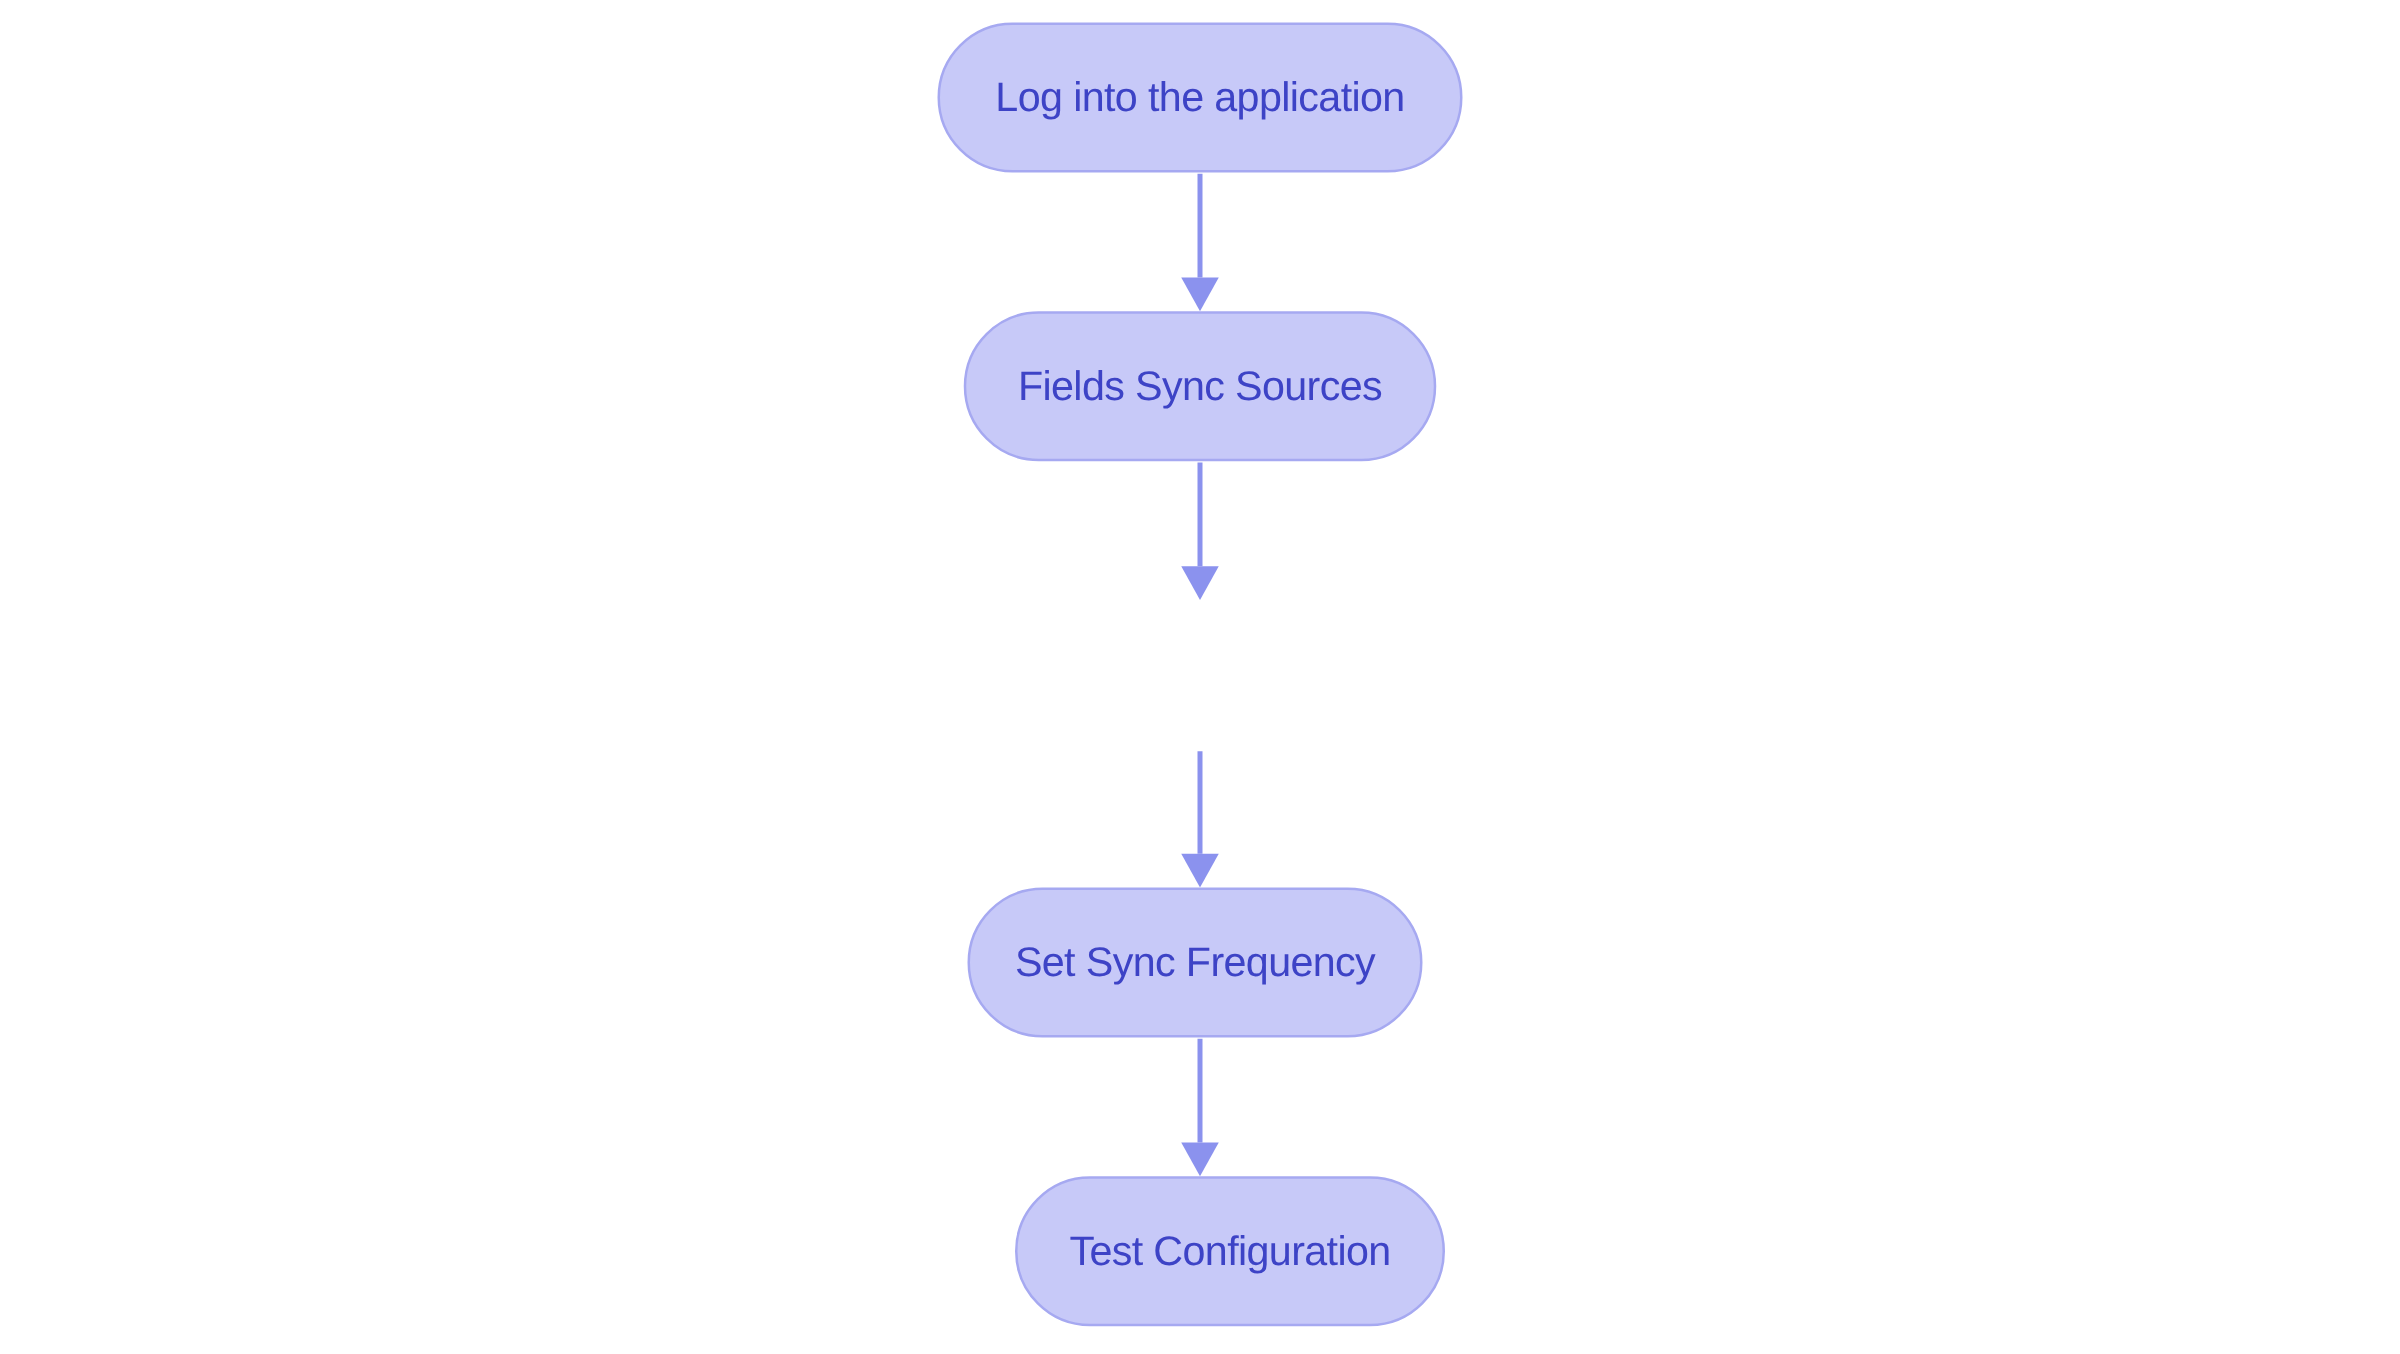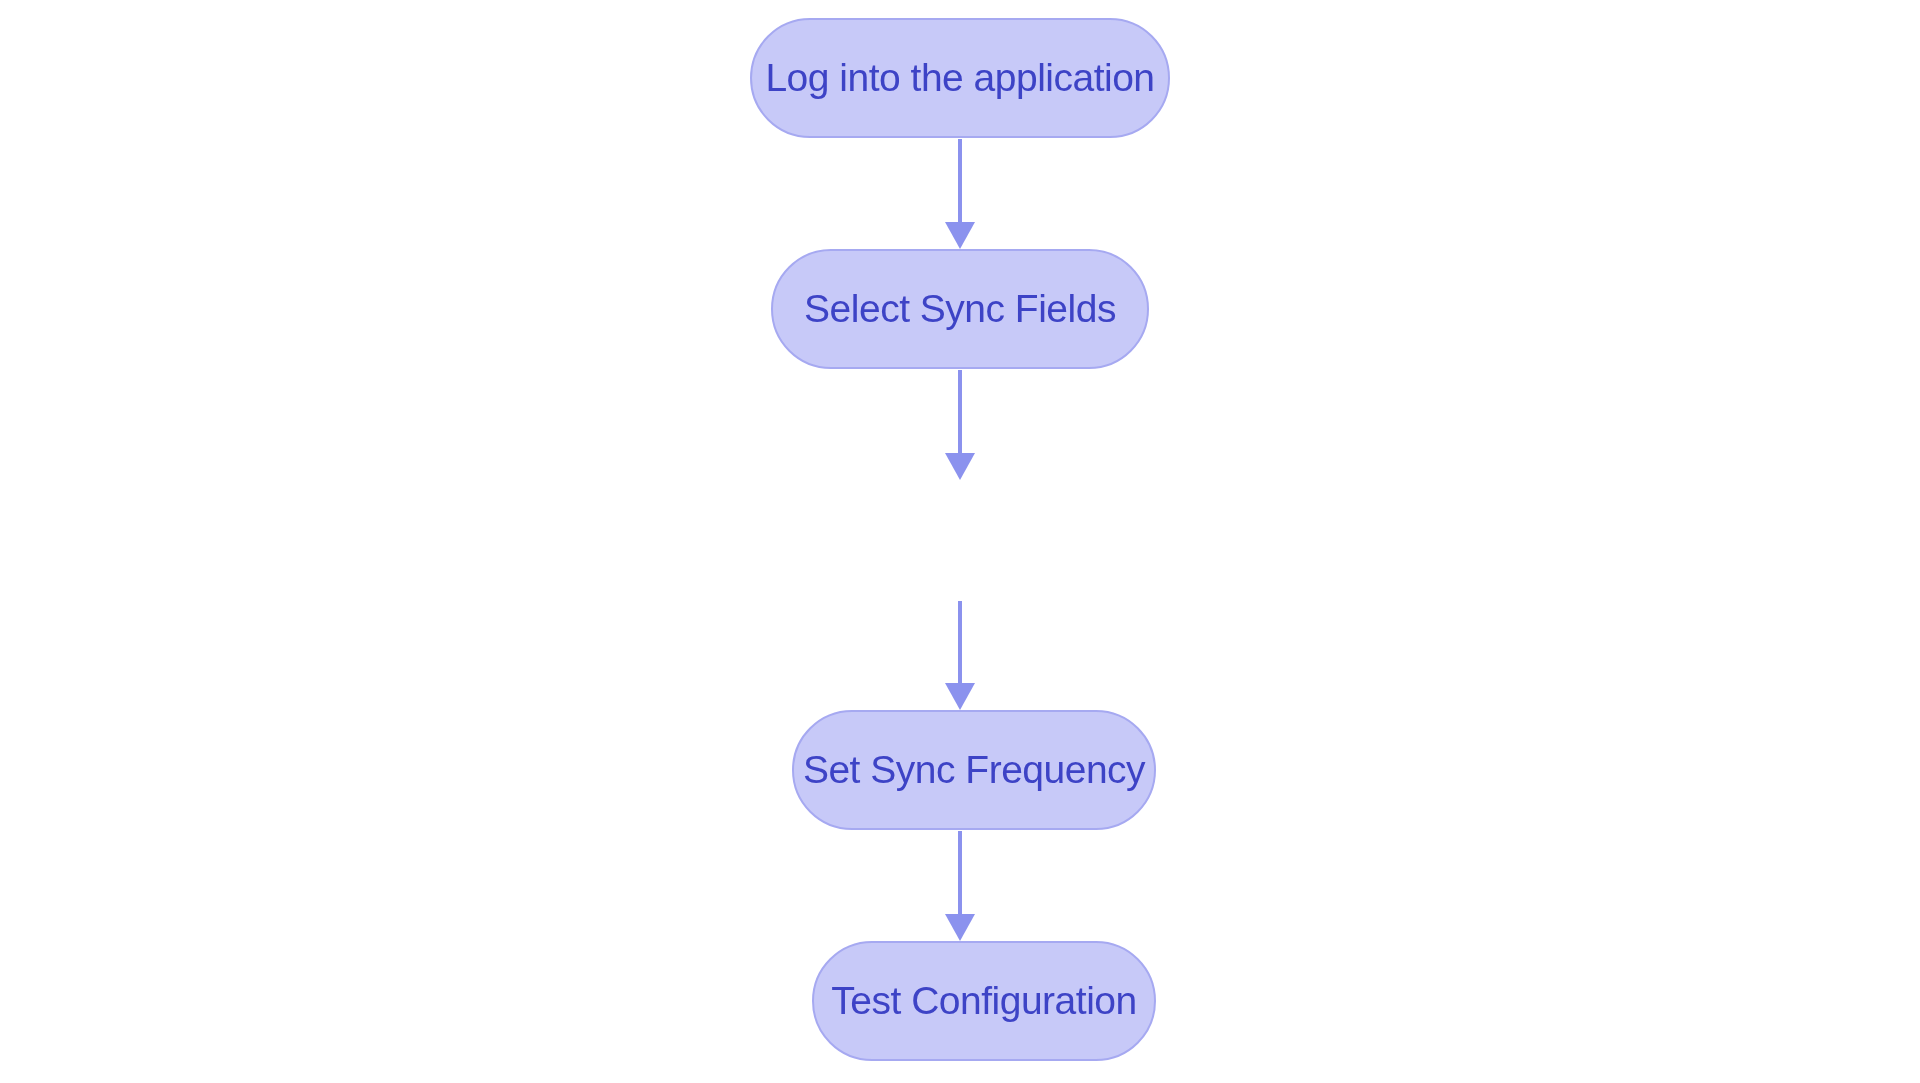--- a/index.html
+++ b/index.html
@@ -26,30 +26,30 @@
     height: 120px;
     border-radius: 60px;
     background: var(--node-fill);
     border: 2px solid var(--node-border);
     display: flex;
     align-items: center;
     justify-content: center;
   }
   .node-label {
     color: var(--node-text);
-    font-size: 39px;
+    font-size: 33px;
     letter-spacing: -0.5px;
     white-space: nowrap;
     line-height: 1;
     padding-bottom: 2px;
   }
   .n1 { left: 750px; top: 18px;  width: 420px; }
   .n2 { left: 771px; top: 249px; width: 378px; }
   .n3 { left: 780px; top: 480px; width: 360px; }
-  .n4 { left: 792px; top: 710px; width: 364px; }
+  .n4 { left: 774px; top: 710px; width: 364px; }
   .n5 { left: 812px; top: 941px; width: 344px; }
 
   .arrow {
     position: absolute;
     left: 944px;
     width: 32px;
     display: flex;
     flex-direction: column;
     align-items: center;
   }
@@ -77,21 +77,21 @@
   <div class="node n1">
     <span class="node-label">Log into the application</span>
   </div>
 
   <div class="arrow a1">
     <div class="arrow-line"></div>
     <div class="arrow-head"></div>
   </div>
 
   <div class="node n2">
-    <span class="node-label">Select Sync Fields</span>
+    <span class="node-label">Fields Sync Sources</span>
   </div>
 
   <div class="arrow a2">
     <div class="arrow-line"></div>
     <div class="arrow-head"></div>
   </div>
 
 
   <div class="arrow a3">
     <div class="arrow-line"></div>

